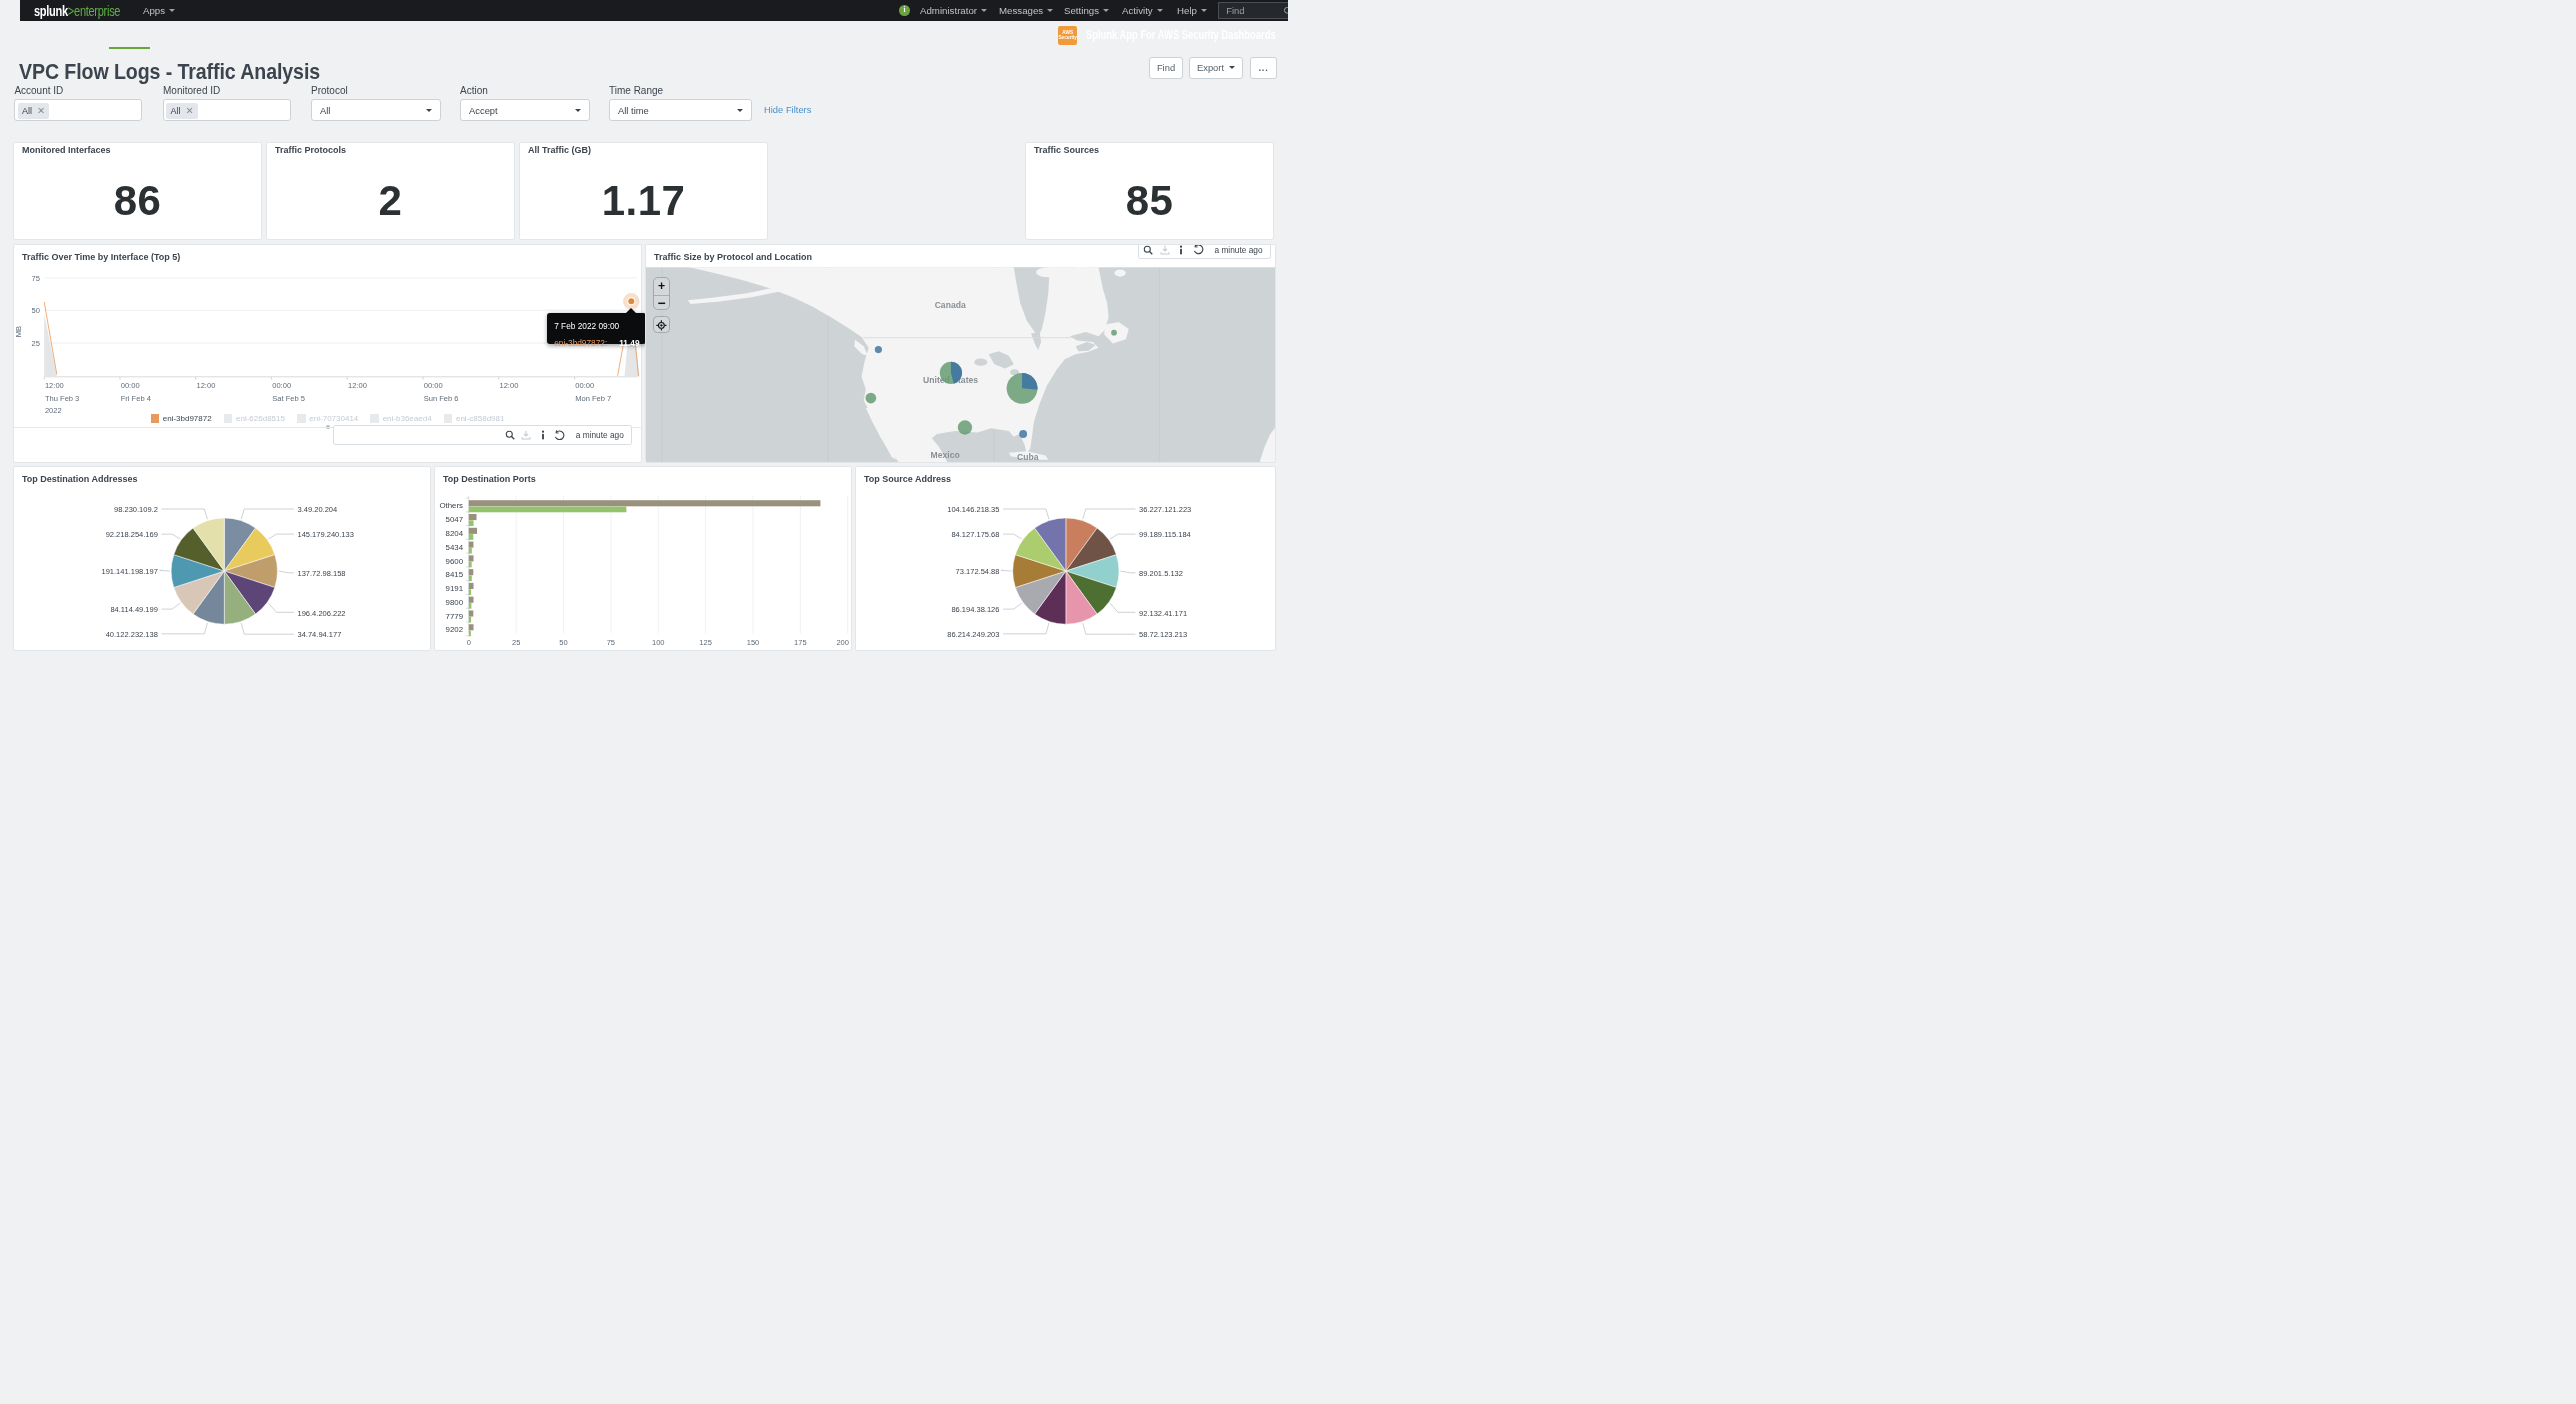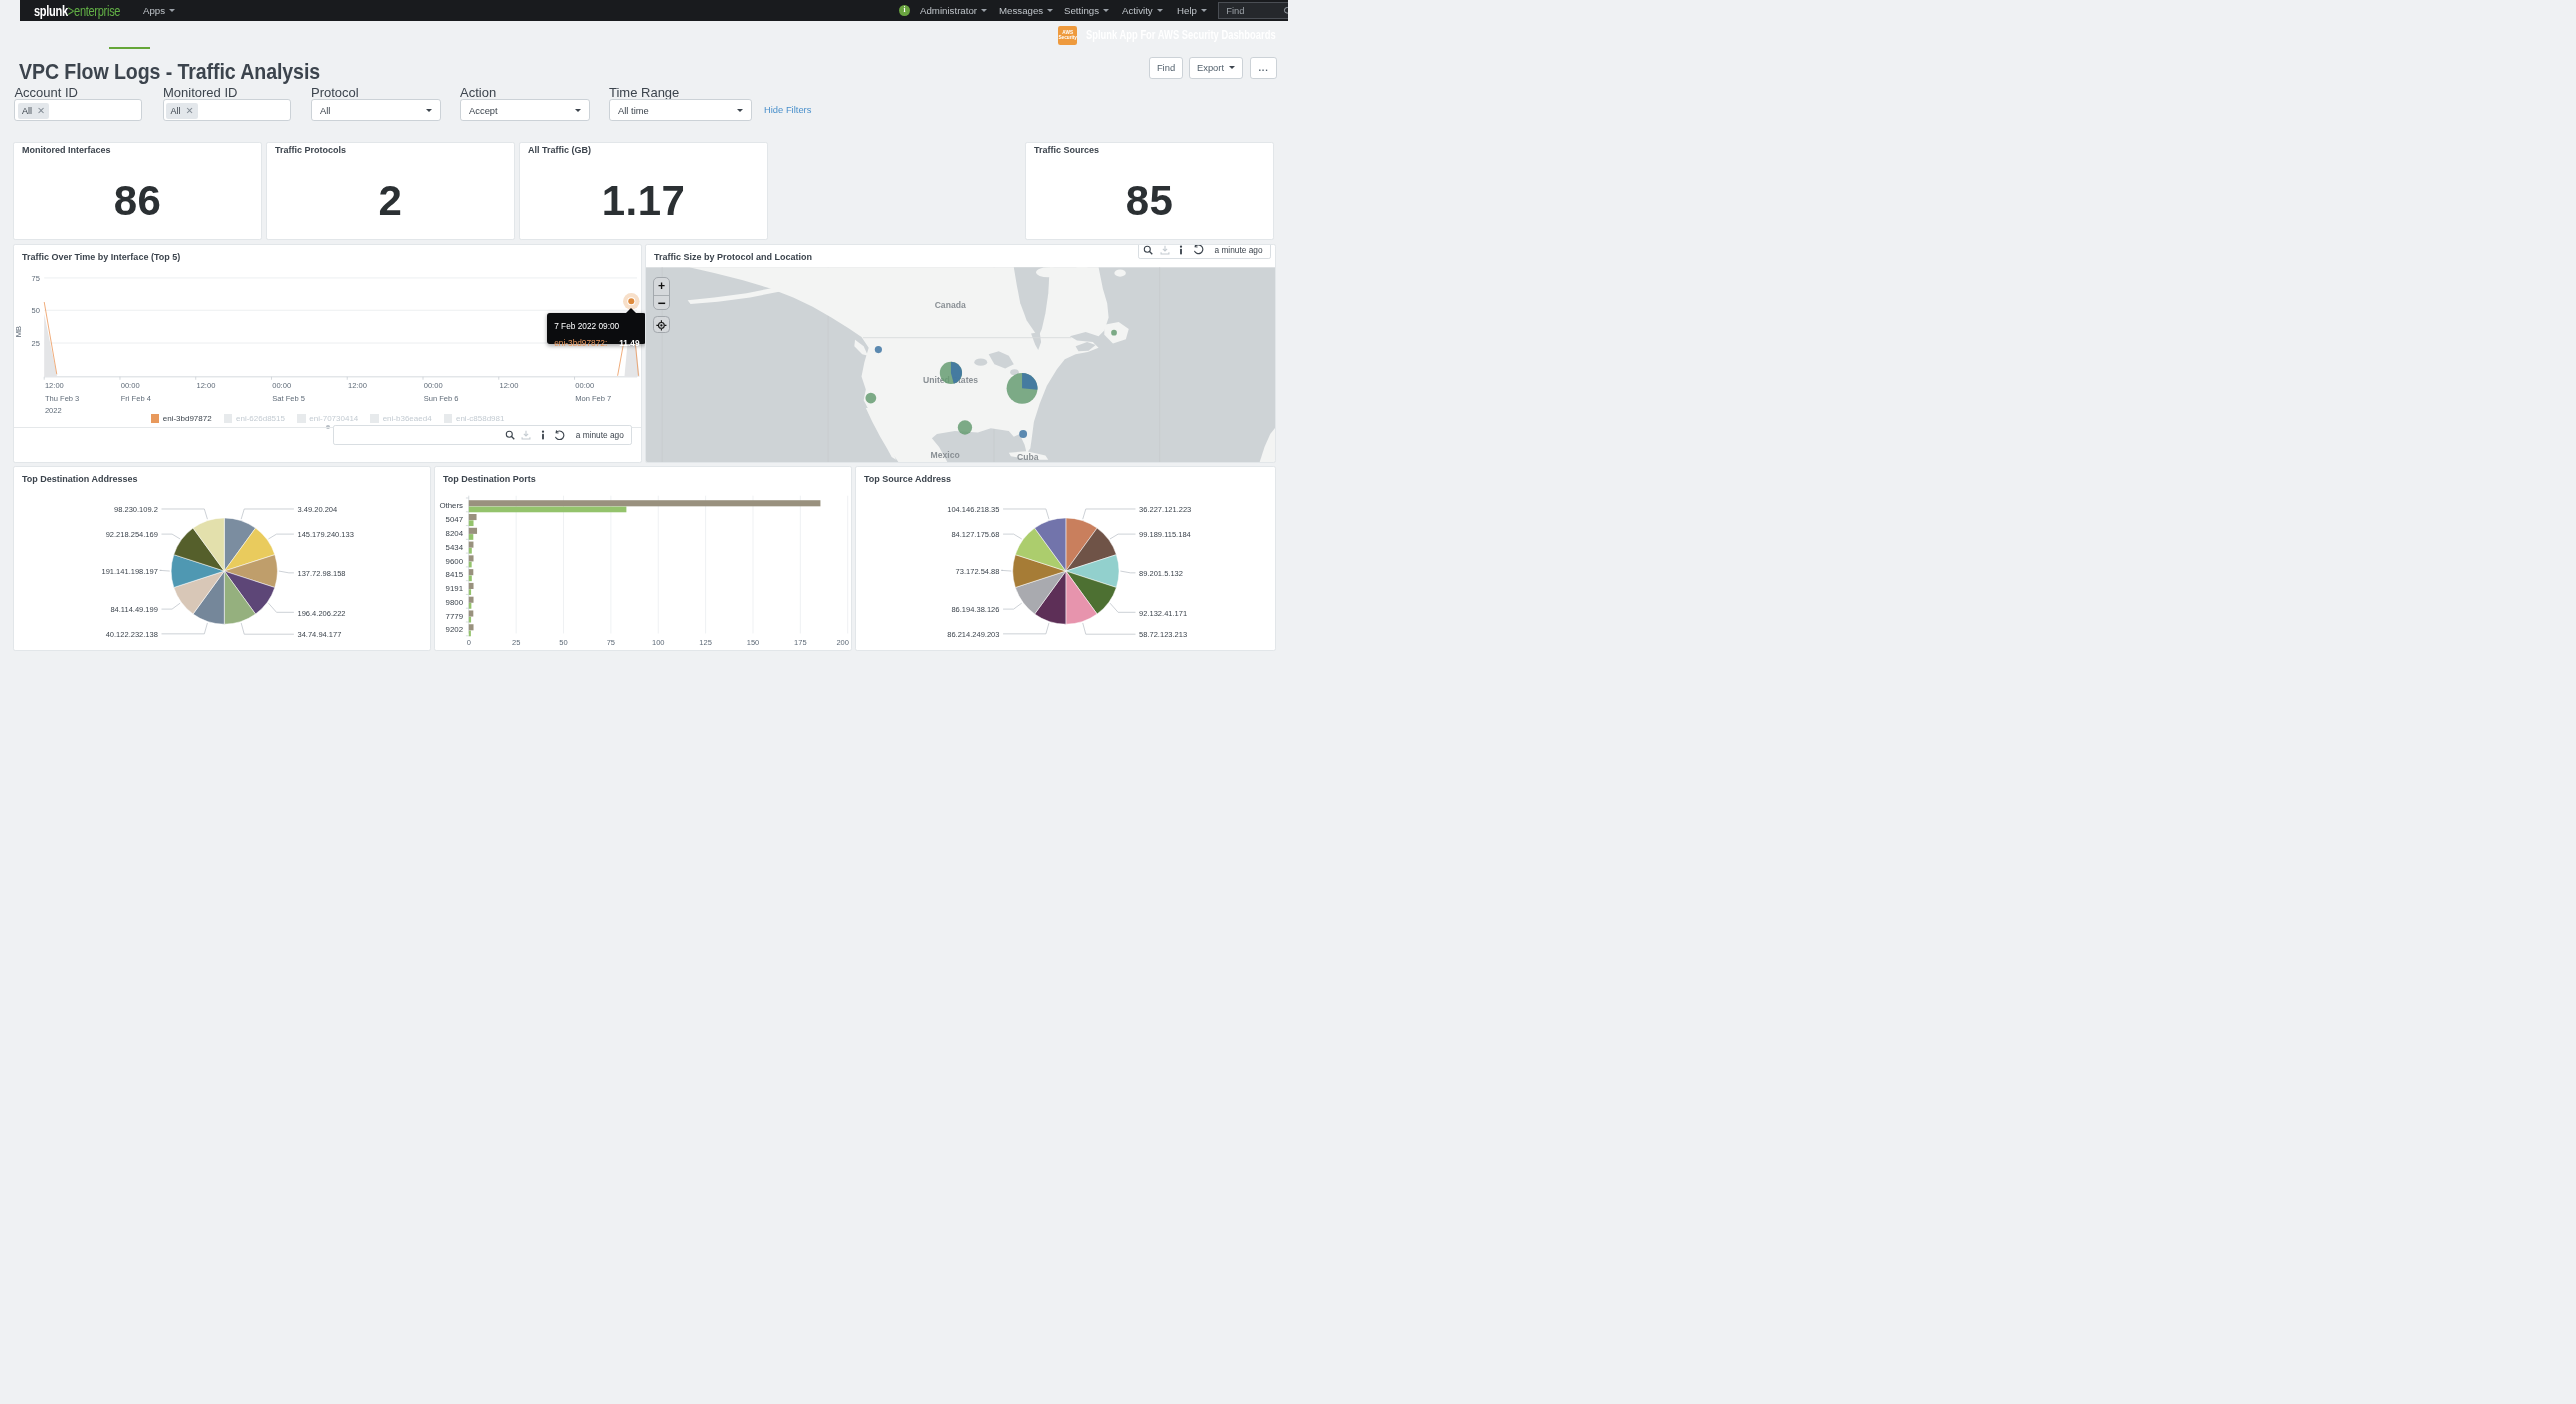--- a/index.html
+++ b/index.html
@@ -11,21 +11,21 @@
 .n1item { position:absolute; top:5px; font-size:9.7px; color:#bfc4c9; white-space:nowrap; }
 .caret { display:inline-block; width:0; height:0; border-left:3.2px solid transparent; border-right:3.2px solid transparent; border-top:3.6px solid #9ba1a8; vertical-align:middle; margin-left:4.3px; margin-top:-1.4px;}
 .caret.dark { border-top-color:#3c444d; }
 .findbox { position:absolute; left:1198px; top:1.8px; width:81px; height:17.3px; background:#25282c; border:0.7px solid #4a4e54; border-radius:0; color:#9aa0a6; font-size:9.4px; line-height:16px; padding-left:7.2px; }
 .n2item { position:absolute; top:8.6px; font-size:9.4px; color:#c6cdd4; white-space:nowrap; }
 .greenu { position:absolute; left:109px; top:47px; width:41px; height:2.2px; background:#65a637; }
 .awsicon { position:absolute; left:1058px; top:26px; width:19.4px; height:19.4px; background:#ee9a3d; border-radius:2.2px; color:#fff; font-weight:700; font-size:4.7px; text-align:center; line-height:5.8px; padding-top:3.6px;}
 .apptitle { position:absolute; left:1086px; top:28px; font-size:12.2px; font-weight:700; color:#fff; transform:scaleX(0.77); transform-origin:left center; white-space:nowrap;}
 .pagetitle { position:absolute; left:18.7px; top:59px; font-size:22px; font-weight:700; color:#3c444d; letter-spacing:-0.1px; transform:scaleX(0.89); transform-origin:left center; white-space:nowrap; }
 .btn { position:absolute; top:57px; height:21.6px; background:#fff; border:0.7px solid #ccd2d7; border-radius:2.9px; color:#53616d; font-size:9.4px; text-align:center; line-height:20px; }
-.flabel { position:absolute; top:85px; font-size:13px; color:#3c444d; }
+.flabel { position:absolute; top:85px; font-size:10px; color:#3c444d; }
 .finput { position:absolute; top:99px; height:22px; background:#fff; border:0.7px solid #ccd2d7; border-radius:2.9px; }
 .chip { position:absolute; left:2.2px; top:2.9px; height:16.5px; background:#e3e7eb; border-radius:2.2px; font-size:9px; color:#3c444d; line-height:16.5px; padding:0 4.3px; }
 .chip .x { color:#818a93; margin-left:5px; font-size:9.7px; }
 .sel { font-size:9.4px; color:#3c444d; line-height:21px; padding-left:8px; }
 .selcaret { position:absolute; right:8px; top:9.4px; width:0; height:0; border-left:3.2px solid transparent; border-right:3.2px solid transparent; border-top:3.6px solid #3c444d; }
 .hide { position:absolute; left:764px; top:104px; font-size:9.4px; color:#4a90cb; }
 .panel { position:absolute; background:#fff; border:0.7px solid #e2e6e9; border-radius:2.2px; }
 .ptitle { position:absolute; left:8px; top:7.2px; font-size:9px; font-weight:700; color:#3c444d; white-space:nowrap; }
 .kpinum { position:absolute; left:0; width:100%; top:34px; text-align:center; font-size:42px; font-weight:700; color:#2b3033; letter-spacing:0.4px; }
 .axlbl { font-size:10.5px; fill:#5f6b78; }

